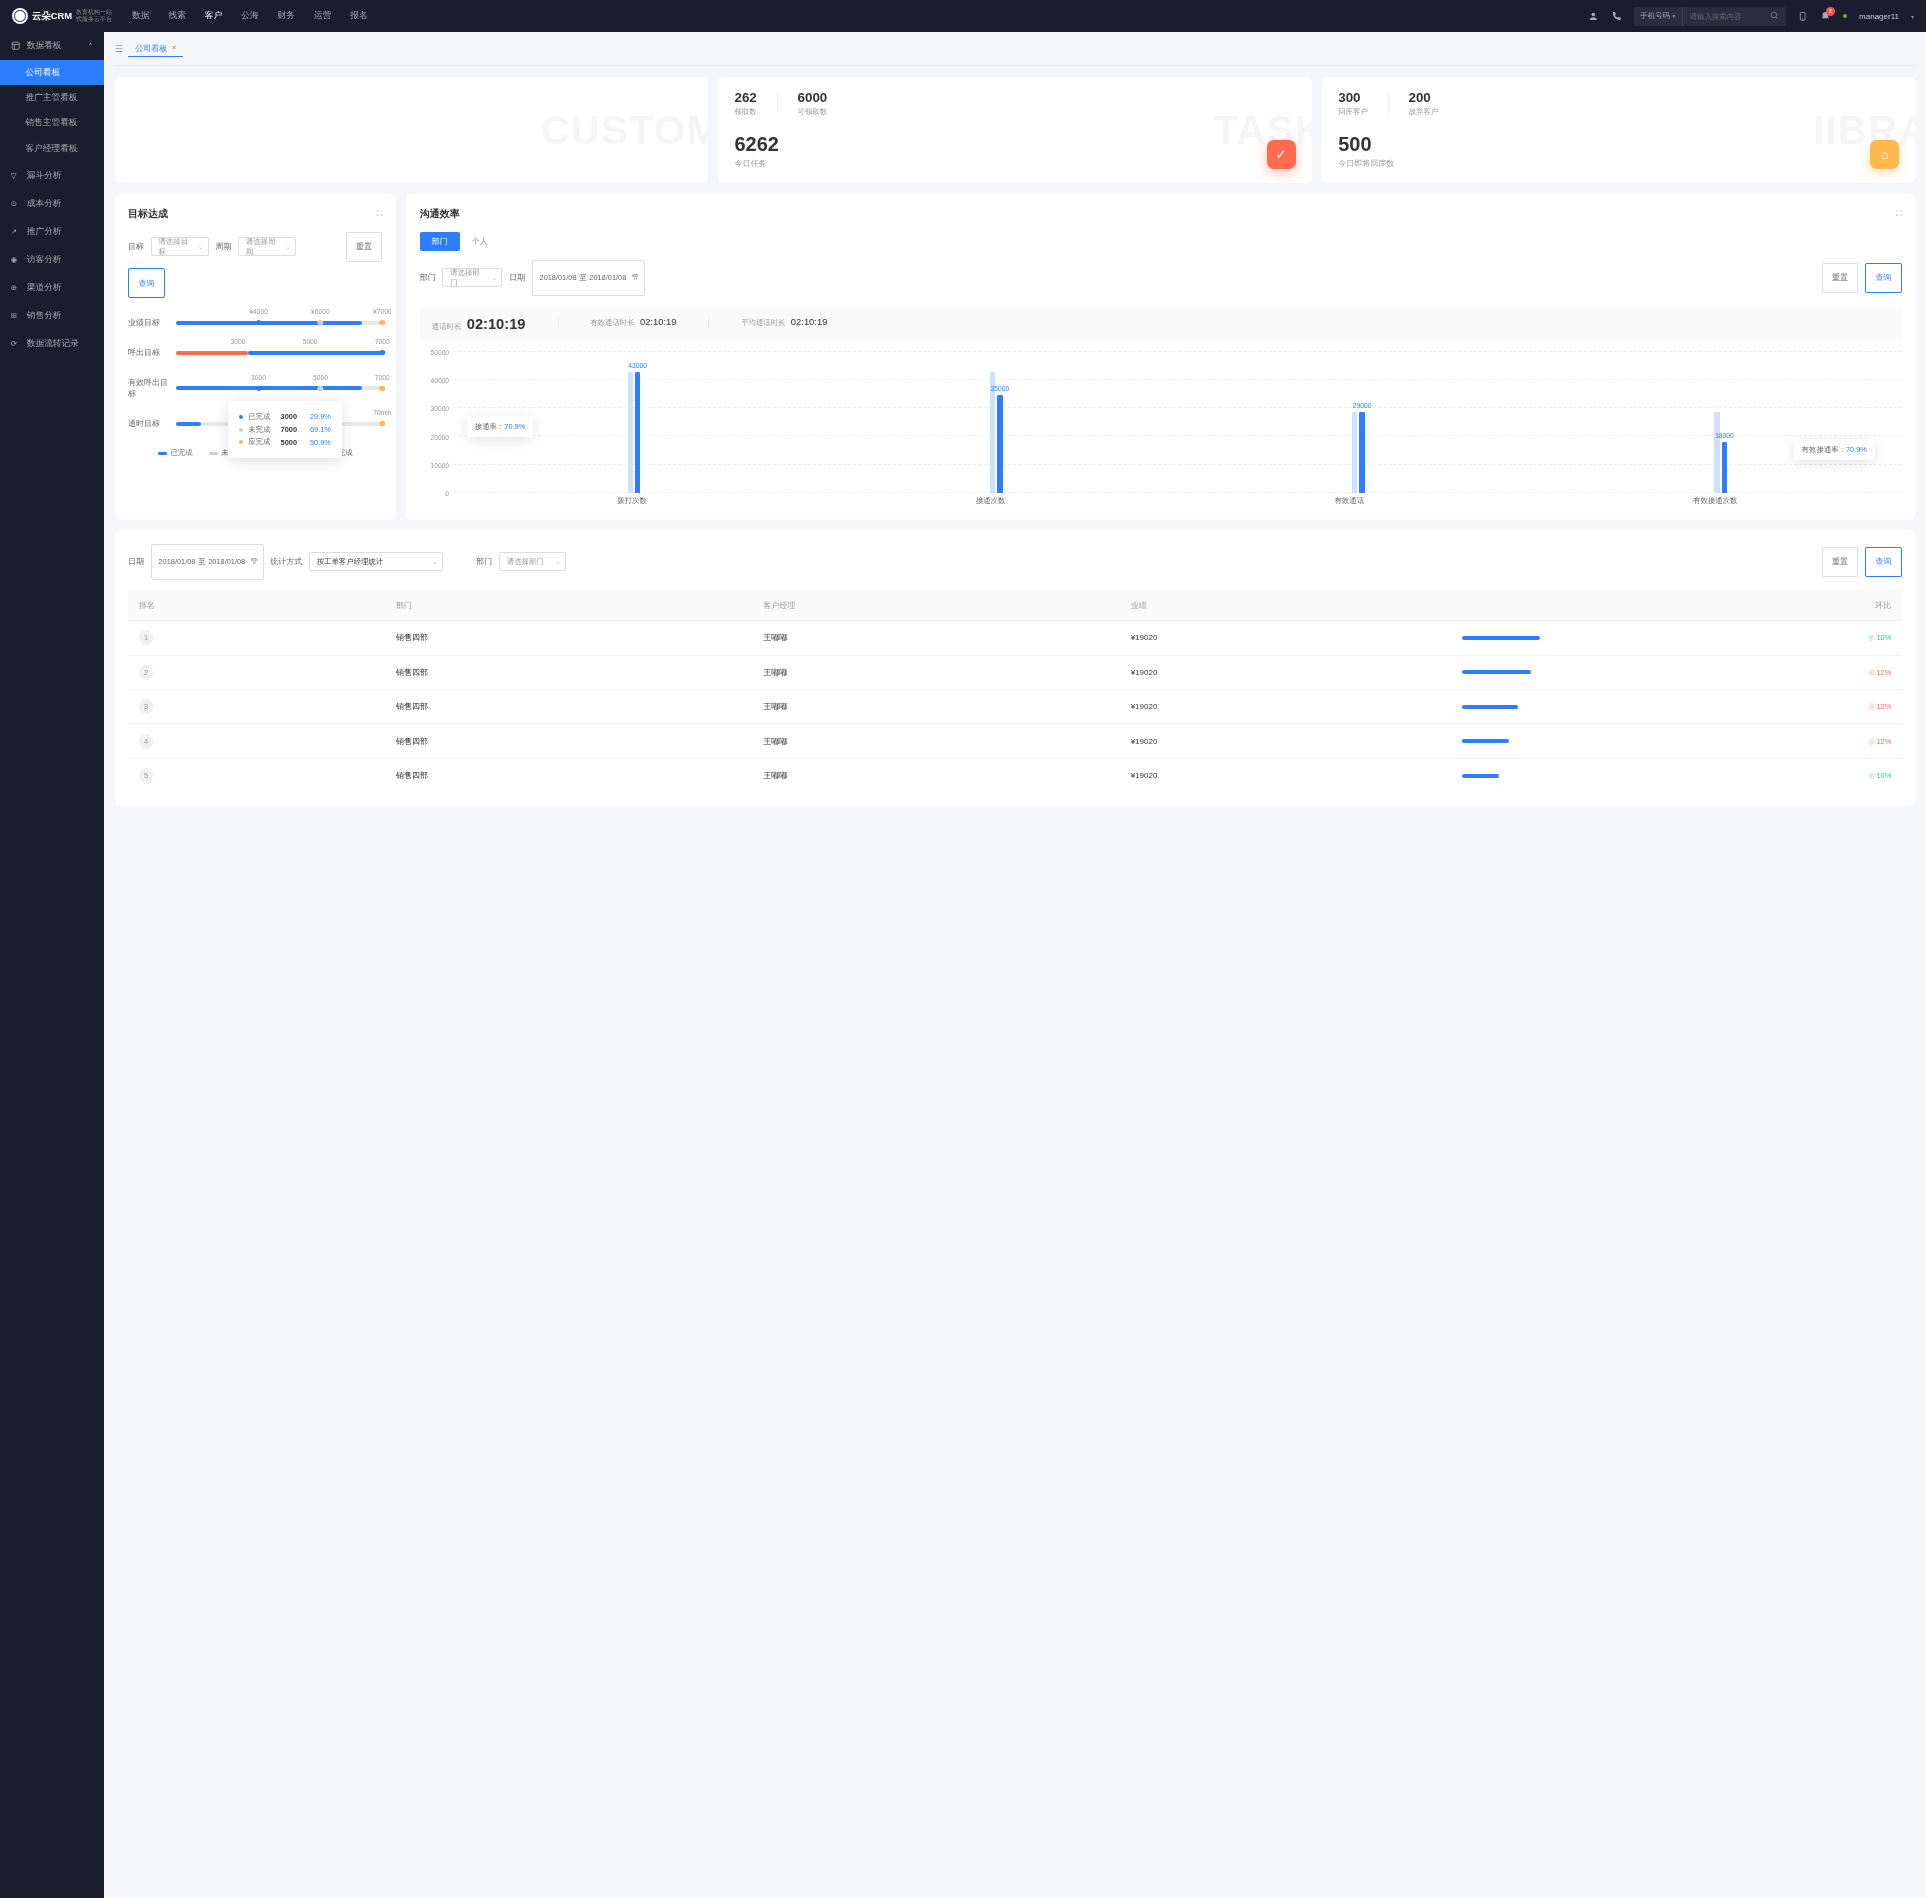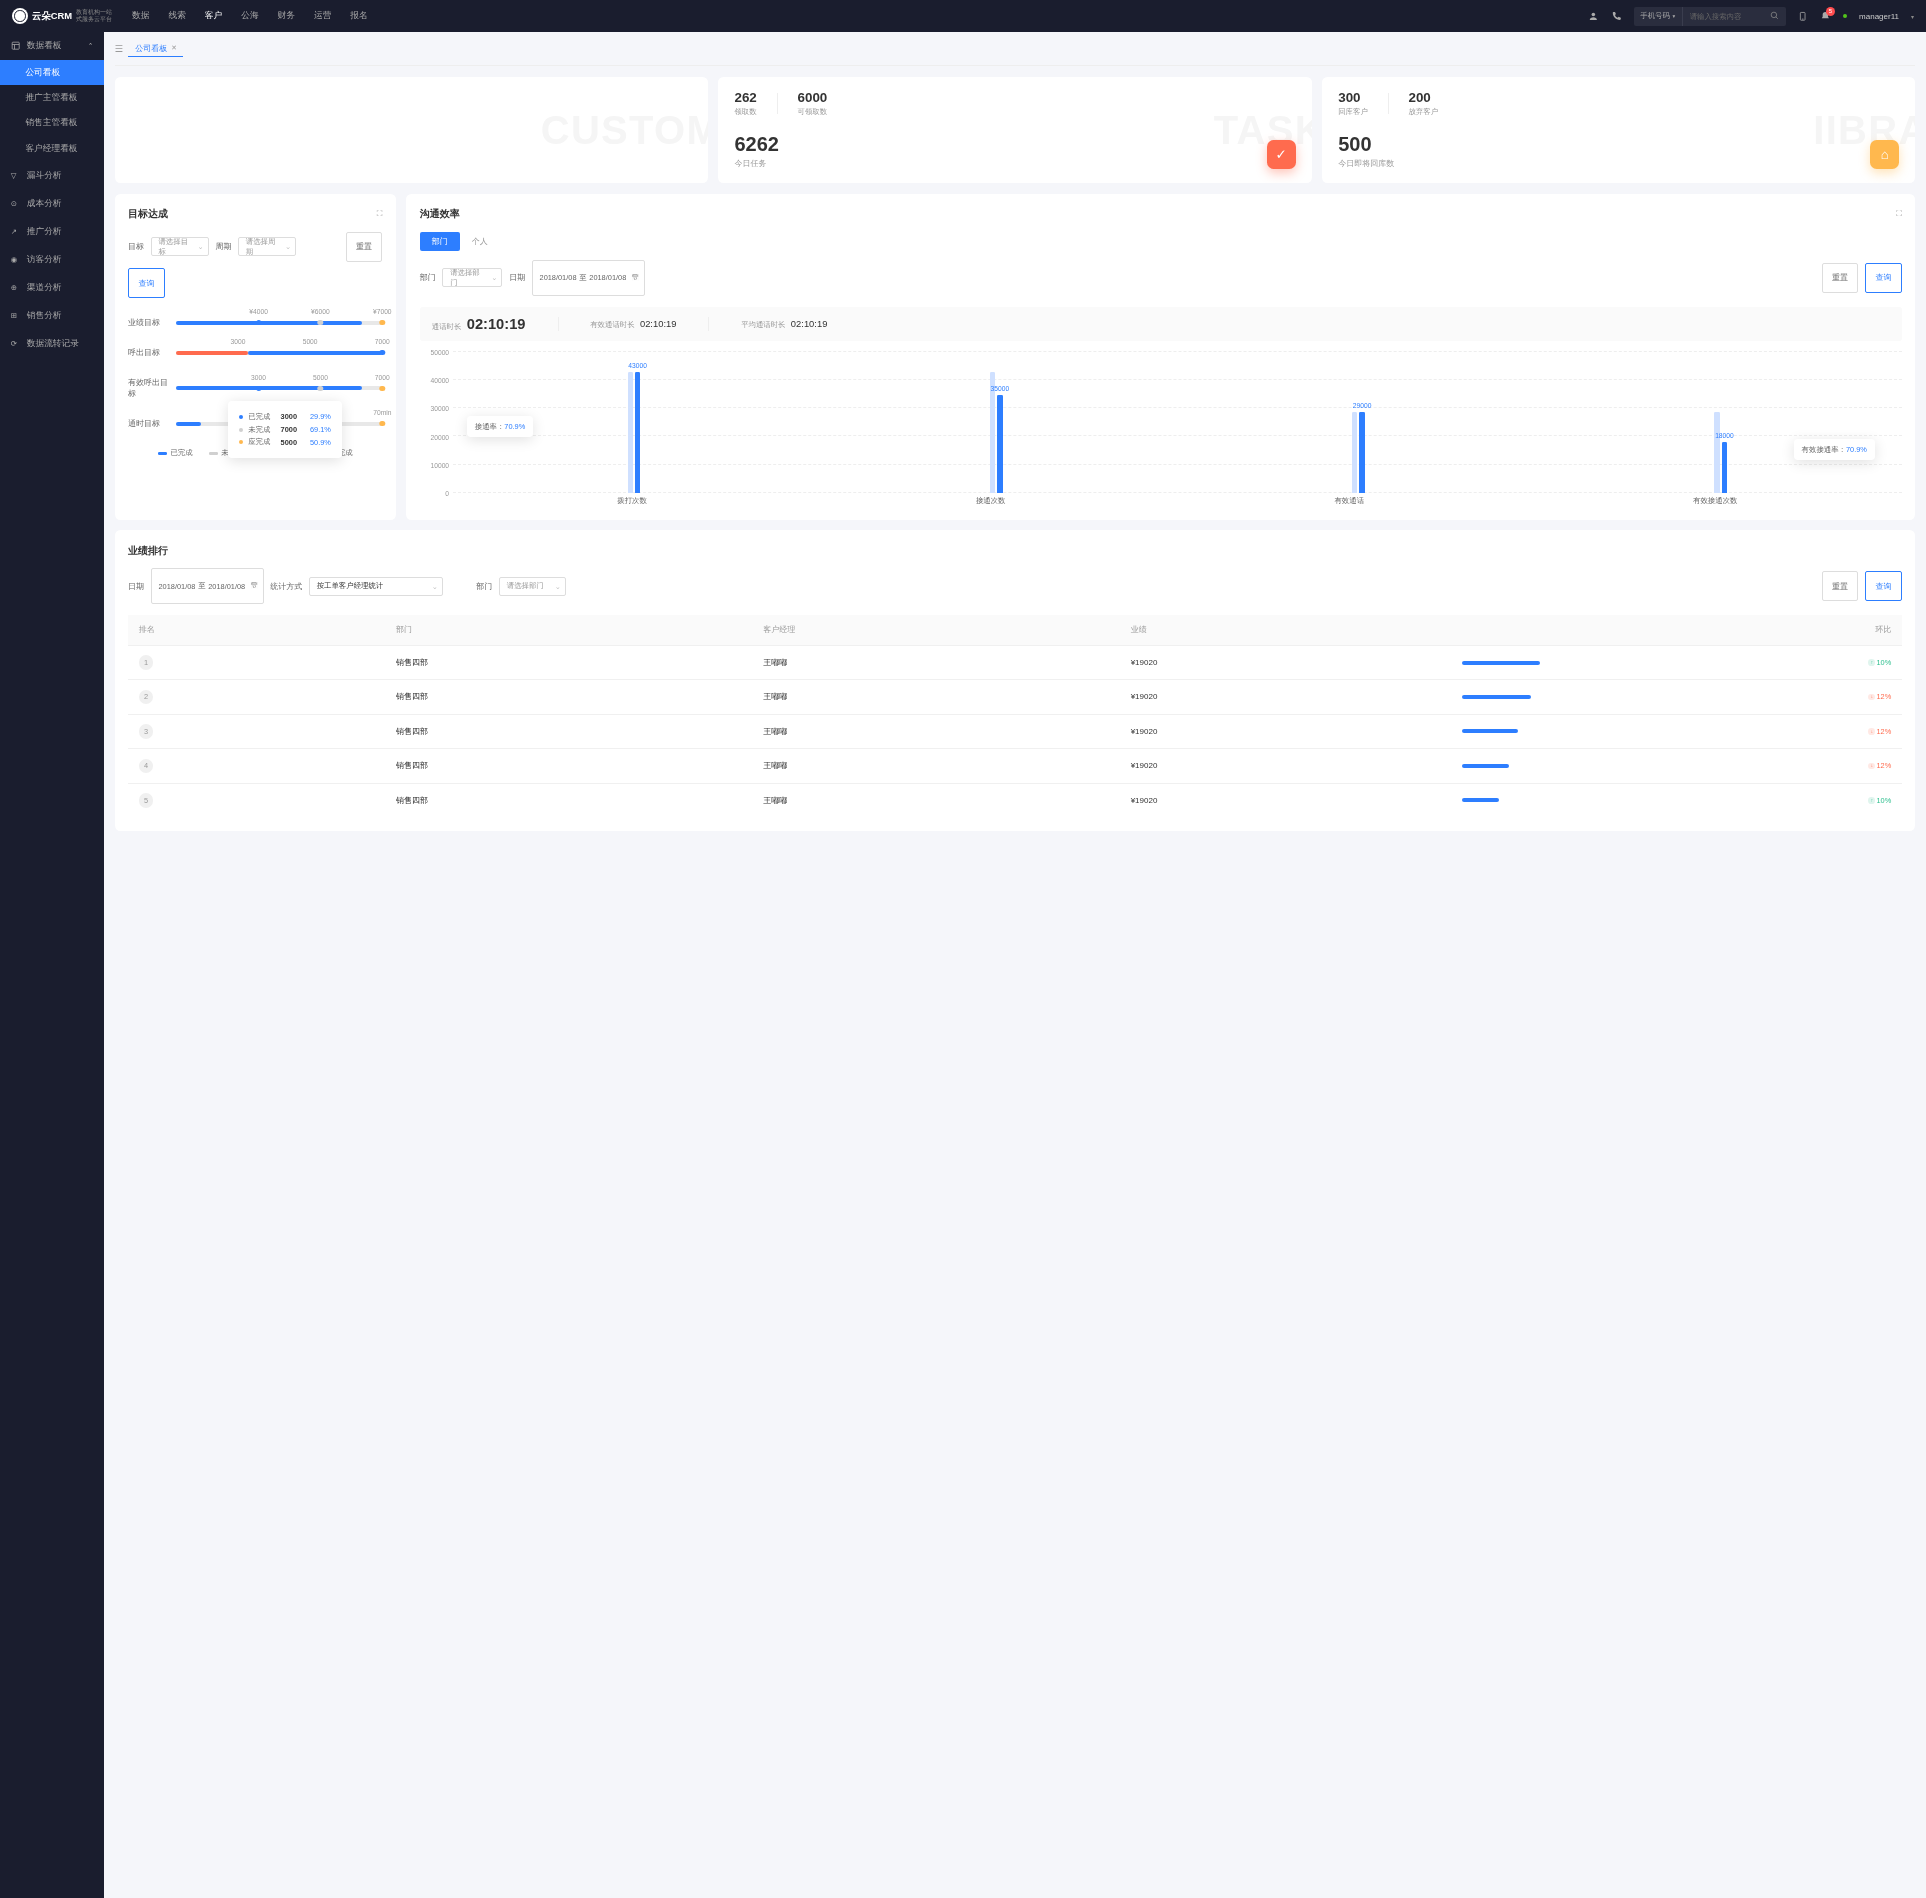--- a/index.html
+++ b/index.html
@@ -72,21 +72,21 @@
 .f-date{border:0.7px solid #ddd;border-radius:2px;height:36px;padding:0 17.4px 0 6.7px;font-size:7.4px;color:#666;background:#fff;display:flex;align-items:center;gap:2.7px;position:relative}
 .f-date::after{content:"📅";position:absolute;right:4px;font-size:6.7px;filter:grayscale(1);opacity:0.5}
 .btn{height:30px;padding:0 9.4px;border-radius:2px;font-size:8px;cursor:pointer;display:flex;align-items:center}
 .btn-plain{border:0.7px solid #ddd;background:#fff;color:#666}
 .btn-primary{border:0.7px solid #2d7eff;background:#fff;color:#2d7eff}
 
 .seg-tabs{display:flex;gap:0;margin-bottom:9.4px}
 .seg-tab{padding:4px 12px;font-size:8px;border-radius:2px;cursor:pointer;color:#999}
 .seg-tab.active{background:#2d7eff;color:#fff}
 
-.stats-bar{background:#fafafa;border-radius:2.7px;padding:9.4px 12px;display:flex;align-items:center;gap:32px;margin-bottom:10.7px}
+.stats-bar{background:#fafafa;border-radius:2.7px;padding:9.4px 12px;display:flex;gap:32px;margin-bottom:10.7px}
 .stat{display:flex;align-items:baseline;gap:5.4px}
 .stat-lab{font-size:7.4px;color:#999}
 .stat-val{font-size:9.4px;color:#333;font-weight:500}
 .stat-val.big{font-size:14.7px;font-weight:600}
 .stat-sep{width:0.7px;height:13.4px;background:#eee}
 
 .goal-row{display:flex;align-items:center;margin:19px 0}
 .goal-label{width:48px;font-size:8px;color:#666;padding-right:6.7px}
 .goal-bar{flex:1;position:relative;height:5.4px}
 .goal-track{position:absolute;left:0;right:0;height:4px;background:#e8e8e8;border-radius:2px;top:0.7px}
@@ -514,23 +514,20 @@
               <div class="x-label">有效通话</div>
               <div class="x-label">有效接通次数</div>
             </div>
             <div class="chart-tooltip" style="left:47px;top:64px"><span style="color:#666">接通率：</span><span style="color:#2d7eff">70.9%</span></div>
             <div class="chart-tooltip" style="right:27px;top:87px"><span style="color:#666">有效接通率：</span><span style="color:#2d7eff">70.9%</span></div>
           </div>
       </div>
     </div>
 
     <div class="rank-panel">
-      <div class="panel-head">
-          <span class="panel-title">业绩排行</span>
-        </div>
       <div class="filters">
         <span class="f-label">日期</span>
         <div class="f-date">
           <span>2018/01/08</span>
             <span>至</span>
             <span>2018/01/08</span>
         </div>
         <span class="f-label">统计方式</span>
         <div class="f-select" style="width:134px;color:#333">按工单客户经理统计</div>
         <span style="width:20px"></span>

